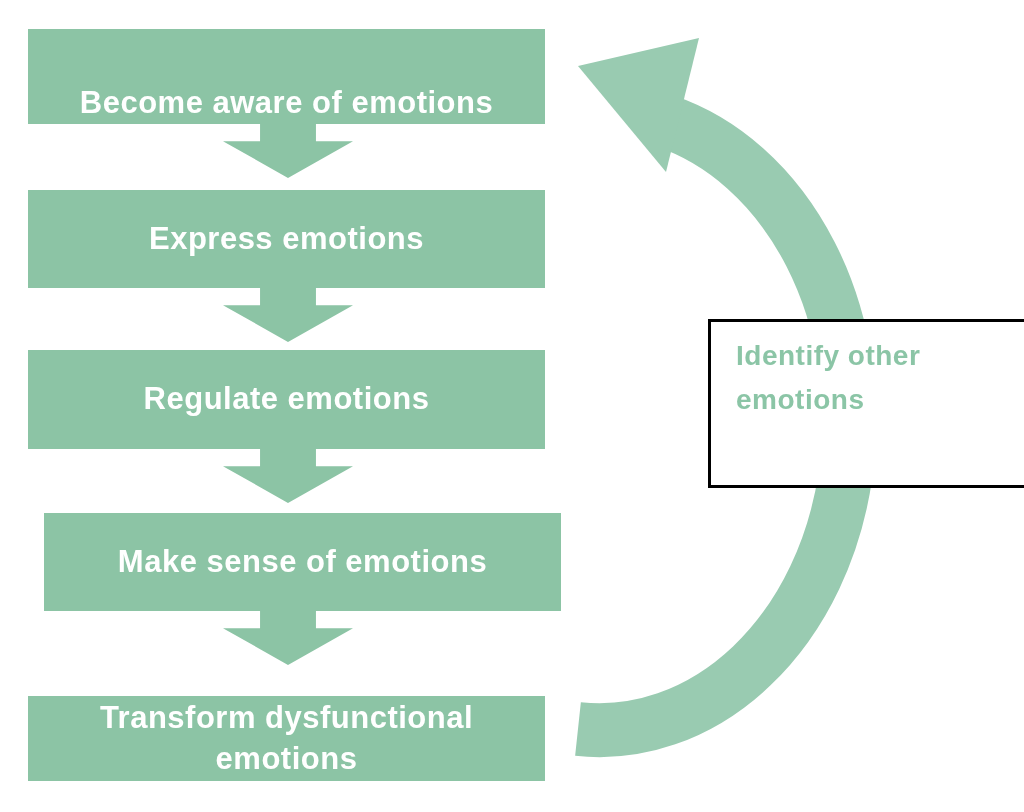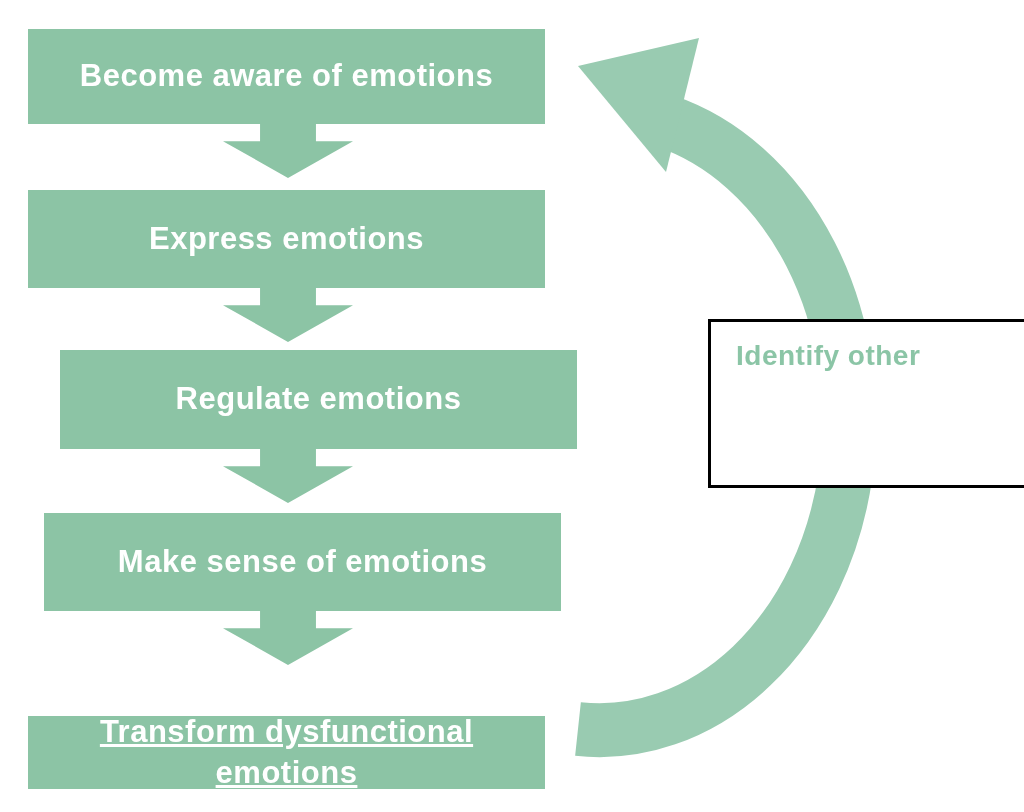--- a/index.html
+++ b/index.html
@@ -18,25 +18,25 @@
     display:flex;align-items:center;justify-content:center;
     text-align:center;
     color:#ffffff;
     font-weight:bold;
     font-size:31px;
     letter-spacing:0.5px;
     line-height:1.32;
     padding:0 30px;
     box-sizing:border-box;
   }
-  .step1{top:29px;height:95px;}
+  .step1{top:29px;height:95px;align-items:flex-end;}
   .step2{top:190px;height:98px;}
-  .step3{top:350px;height:99px;margin-left:32px;}
+  .step3{top:350px;height:99px;}
   .step4{top:513px;height:98px;margin-left:16px;}
-  .step5{top:716px;height:73px;text-decoration:underline;}
+  .step5{top:696px;height:85px;}
   
   .down-arrow{
     position:absolute;
     left:223px;width:130px;height:55px;
     background:#8CC4A5;
     clip-path:polygon(28.5% 0,71.5% 0,71.5% 33%,100% 33%,50% 100%,0 33%,28.5% 33%);
   }
   .da1{top:123px;}
   .da2{top:287px;}
   .da3{top:448px;}
@@ -93,15 +93,16 @@
     <span>Make sense of emotions</span>
   </div>
   <div class="down-arrow da4"></div>
 
   <div class="step step5">
     <span>Transform dysfunctional emotions</span>
   </div>
 
   <div class="loop-box">
     <div class="line">Identify other</div>
+    <div class="line">emotions</div>
   </div>
 
 </div>
 
 </body></html>

